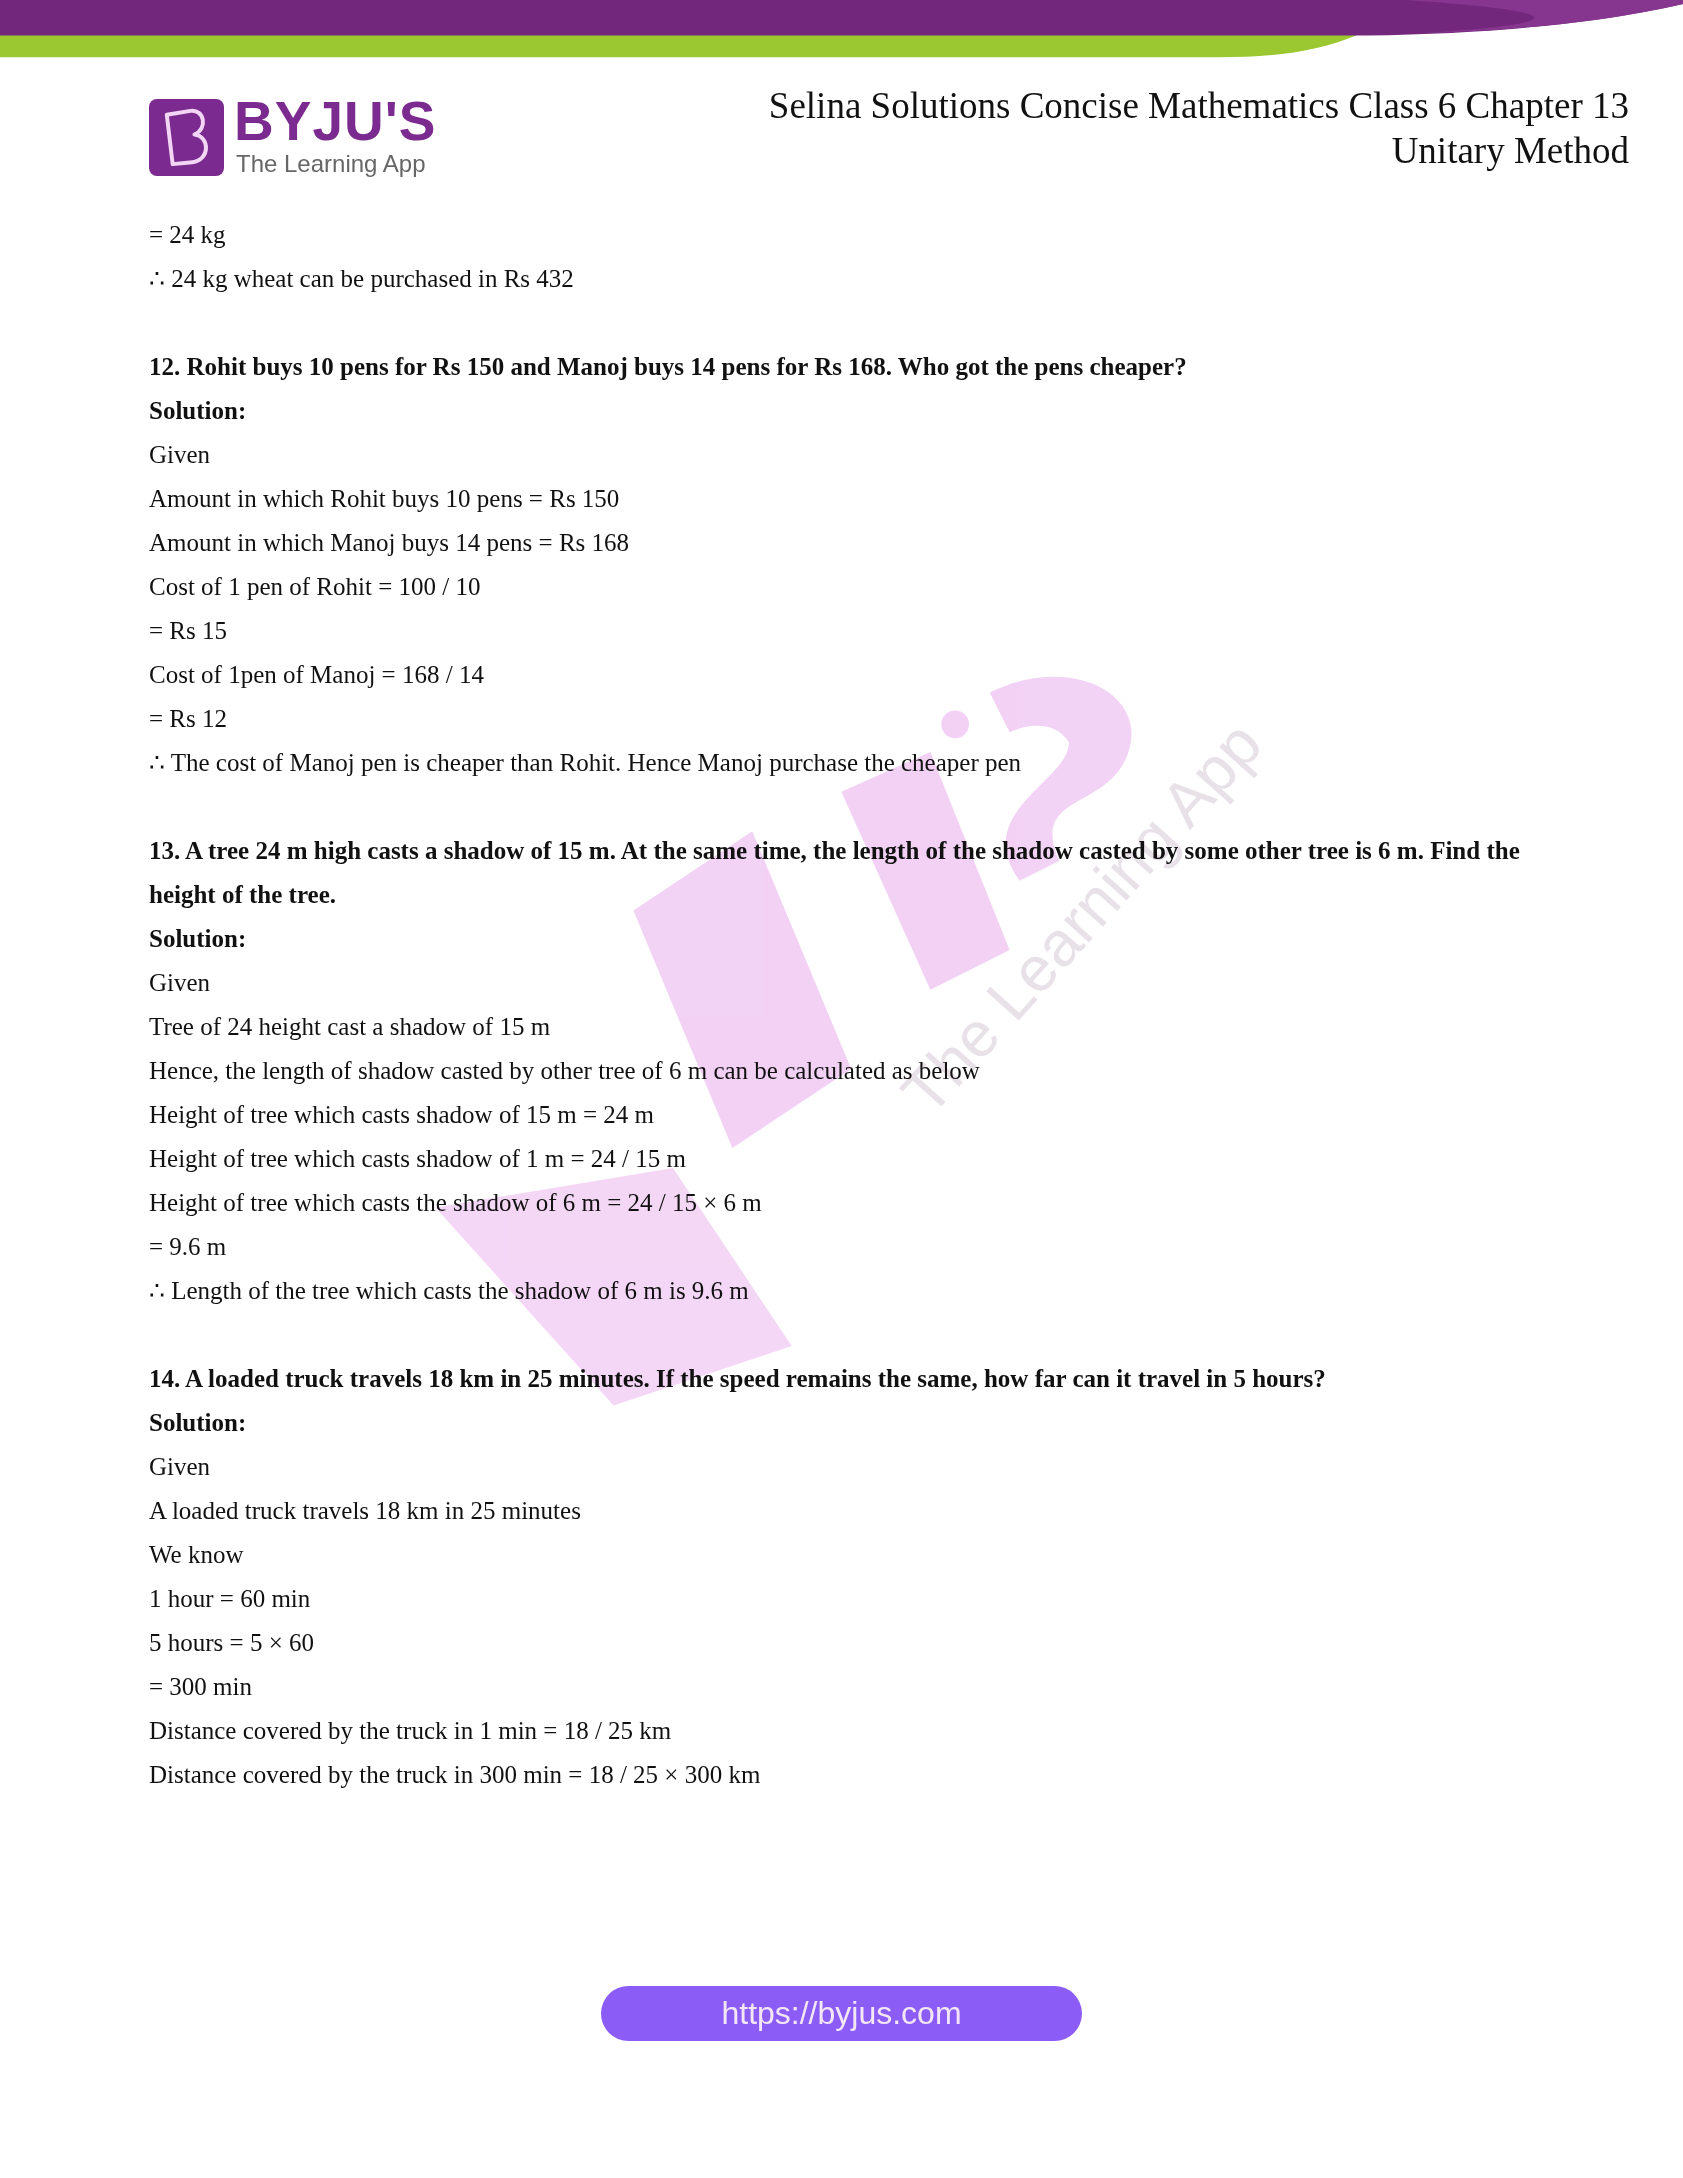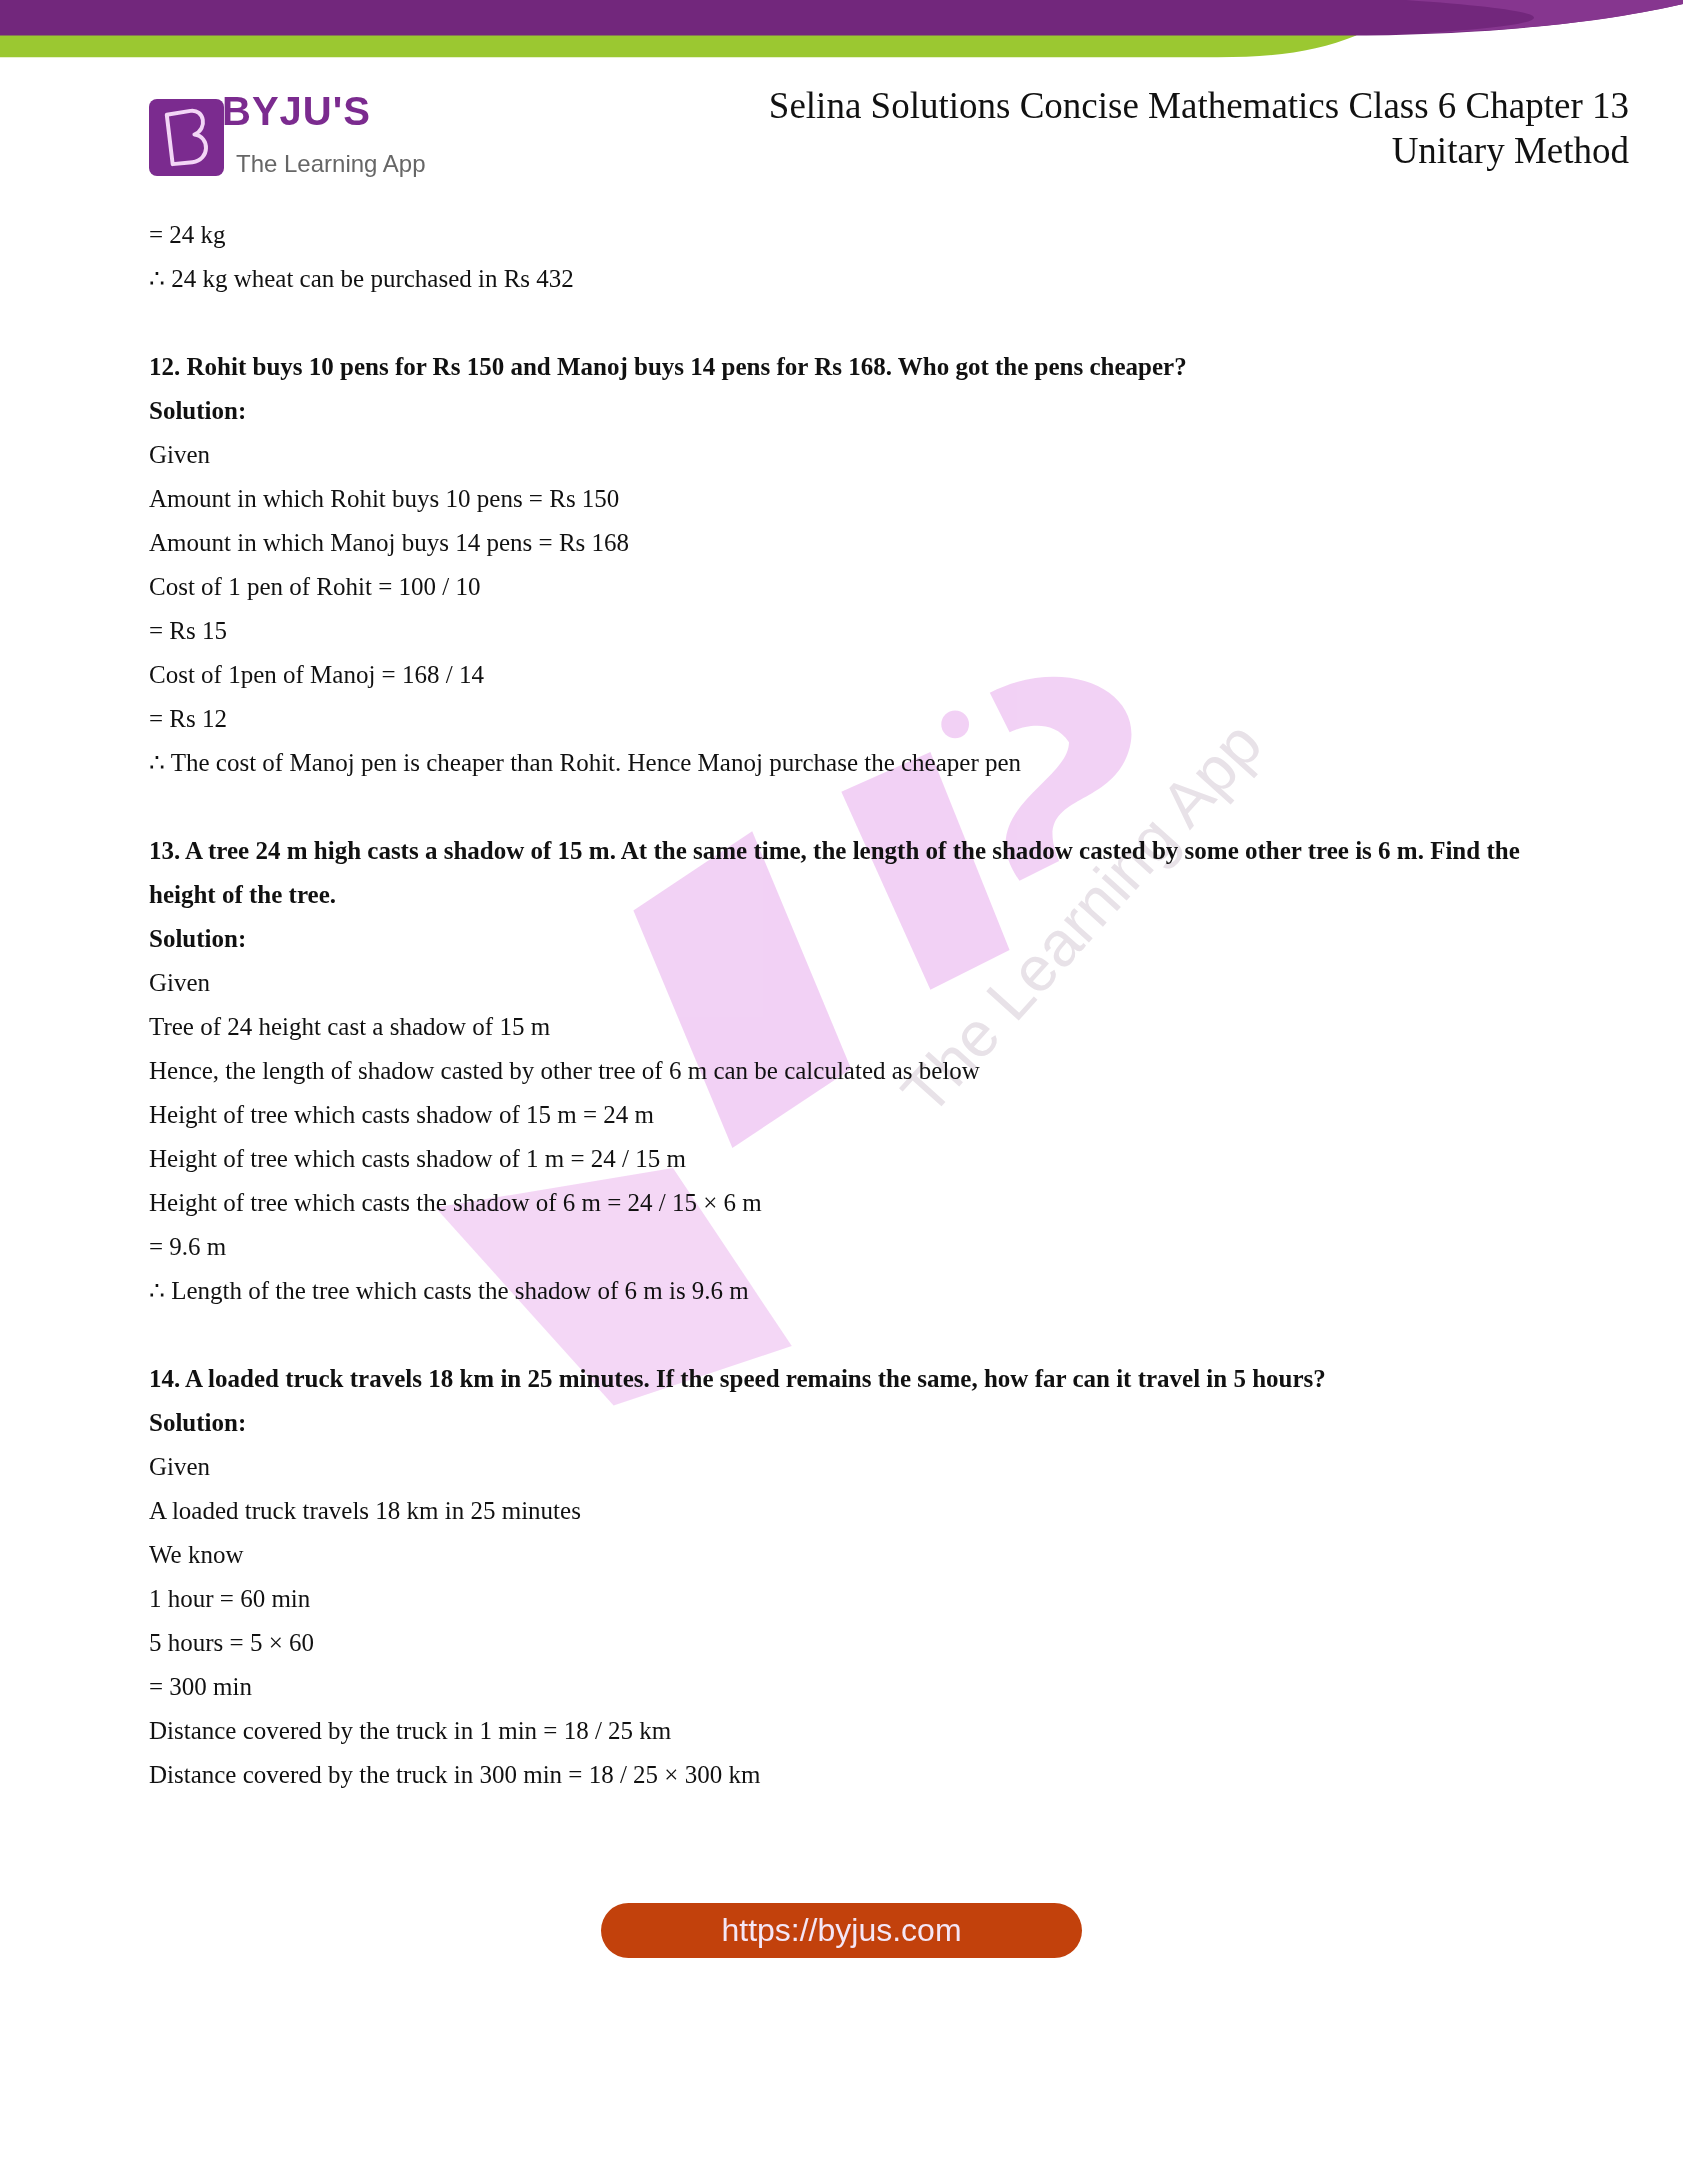--- a/index.html
+++ b/index.html
@@ -1,29 +1,29 @@
 <!DOCTYPE html>
 <html><head>
   <meta charset="utf-8">
   <style>
     html, body { margin: 0; padding: 0; background: #ffffff; }
     body { width: 1683px; height: 2178px; position: relative; overflow: hidden; font-family: "Liberation Serif", "DejaVu Serif", serif; color: #111; }
     .banner { position: absolute; left: 0; top: 0; width: 1683px; height: 69px; }
     .logo { position: absolute; left: 149px; top: 97px; width: 287px; height: 83px; }
     .logo-mark { position: absolute; left: 0; top: 2px; width: 75px; height: 77px; background: #7b2b8f; border-radius: 8px; }
-    .logo-word { position: absolute; left: 73px; top: -8px; font-family: "Liberation Sans", "DejaVu Sans", sans-serif; font-weight: bold; font-size: 40px; color: #7b2b8f; letter-spacing: 1px; }
+    .logo-word { position: absolute; left: 85px; top: -8px; font-family: "Liberation Sans", "DejaVu Sans", sans-serif; font-weight: bold; font-size: 55px; color: #7b2b8f; letter-spacing: 1px; }
     .logo-tag { position: absolute; left: 87px; top: 53px; font-family: "Liberation Sans", "DejaVu Sans", sans-serif; font-size: 24px; color: #666; }
     .doc-title { position: absolute; right: 54px; top: 83px; text-align: right; font-weight: normal; font-size: 37px; line-height: 45px; }
     .content { position: absolute; left: 149px; top: 213px; width: 1386px; font-size: 25px; line-height: 44px; }
     .line { white-space: nowrap; }
     .q { font-weight: bold; white-space: normal; }
     .sol { font-weight: bold; }
     .gap { height: 44px; }
     .watermark { position: absolute; left: 376px; top: 653px; width: 891px; height: 812px; pointer-events: none; }
-    .footer-pill { position: absolute; left: 601px; top: 1903px; width: 481px; height: 55px; background: #c2410c; border-radius: 28px; display: flex; align-items: center; justify-content: center; }
+    .footer-pill { position: absolute; left: 601px; top: 1986px; width: 481px; height: 55px; background: #8b5cf6; border-radius: 28px; display: flex; align-items: center; justify-content: center; }
     .footer-pill span { font-family: "Liberation Sans", "DejaVu Sans", sans-serif; font-size: 32px; color: #f4e6f6; }
   </style>
 </head>
 <body>
 
 <svg class="banner" viewBox="0 0 1700 70" preserveAspectRatio="none">
   <path d="M0,0 L0,58 L1230,58 C1290,58 1330,52 1370,36 L1370,0 Z" fill="#9bc831"></path>
   <path d="M0,0 L0,36 L1380,36 C1520,34 1620,22 1700,4 L1700,0 Z" fill="#72277c"></path>
   <path d="M1420,0 L1700,0 L1700,4 C1640,18 1560,30 1430,34 C1560,26 1620,14 1420,0 Z" fill="#86368f"></path>
 </svg>

